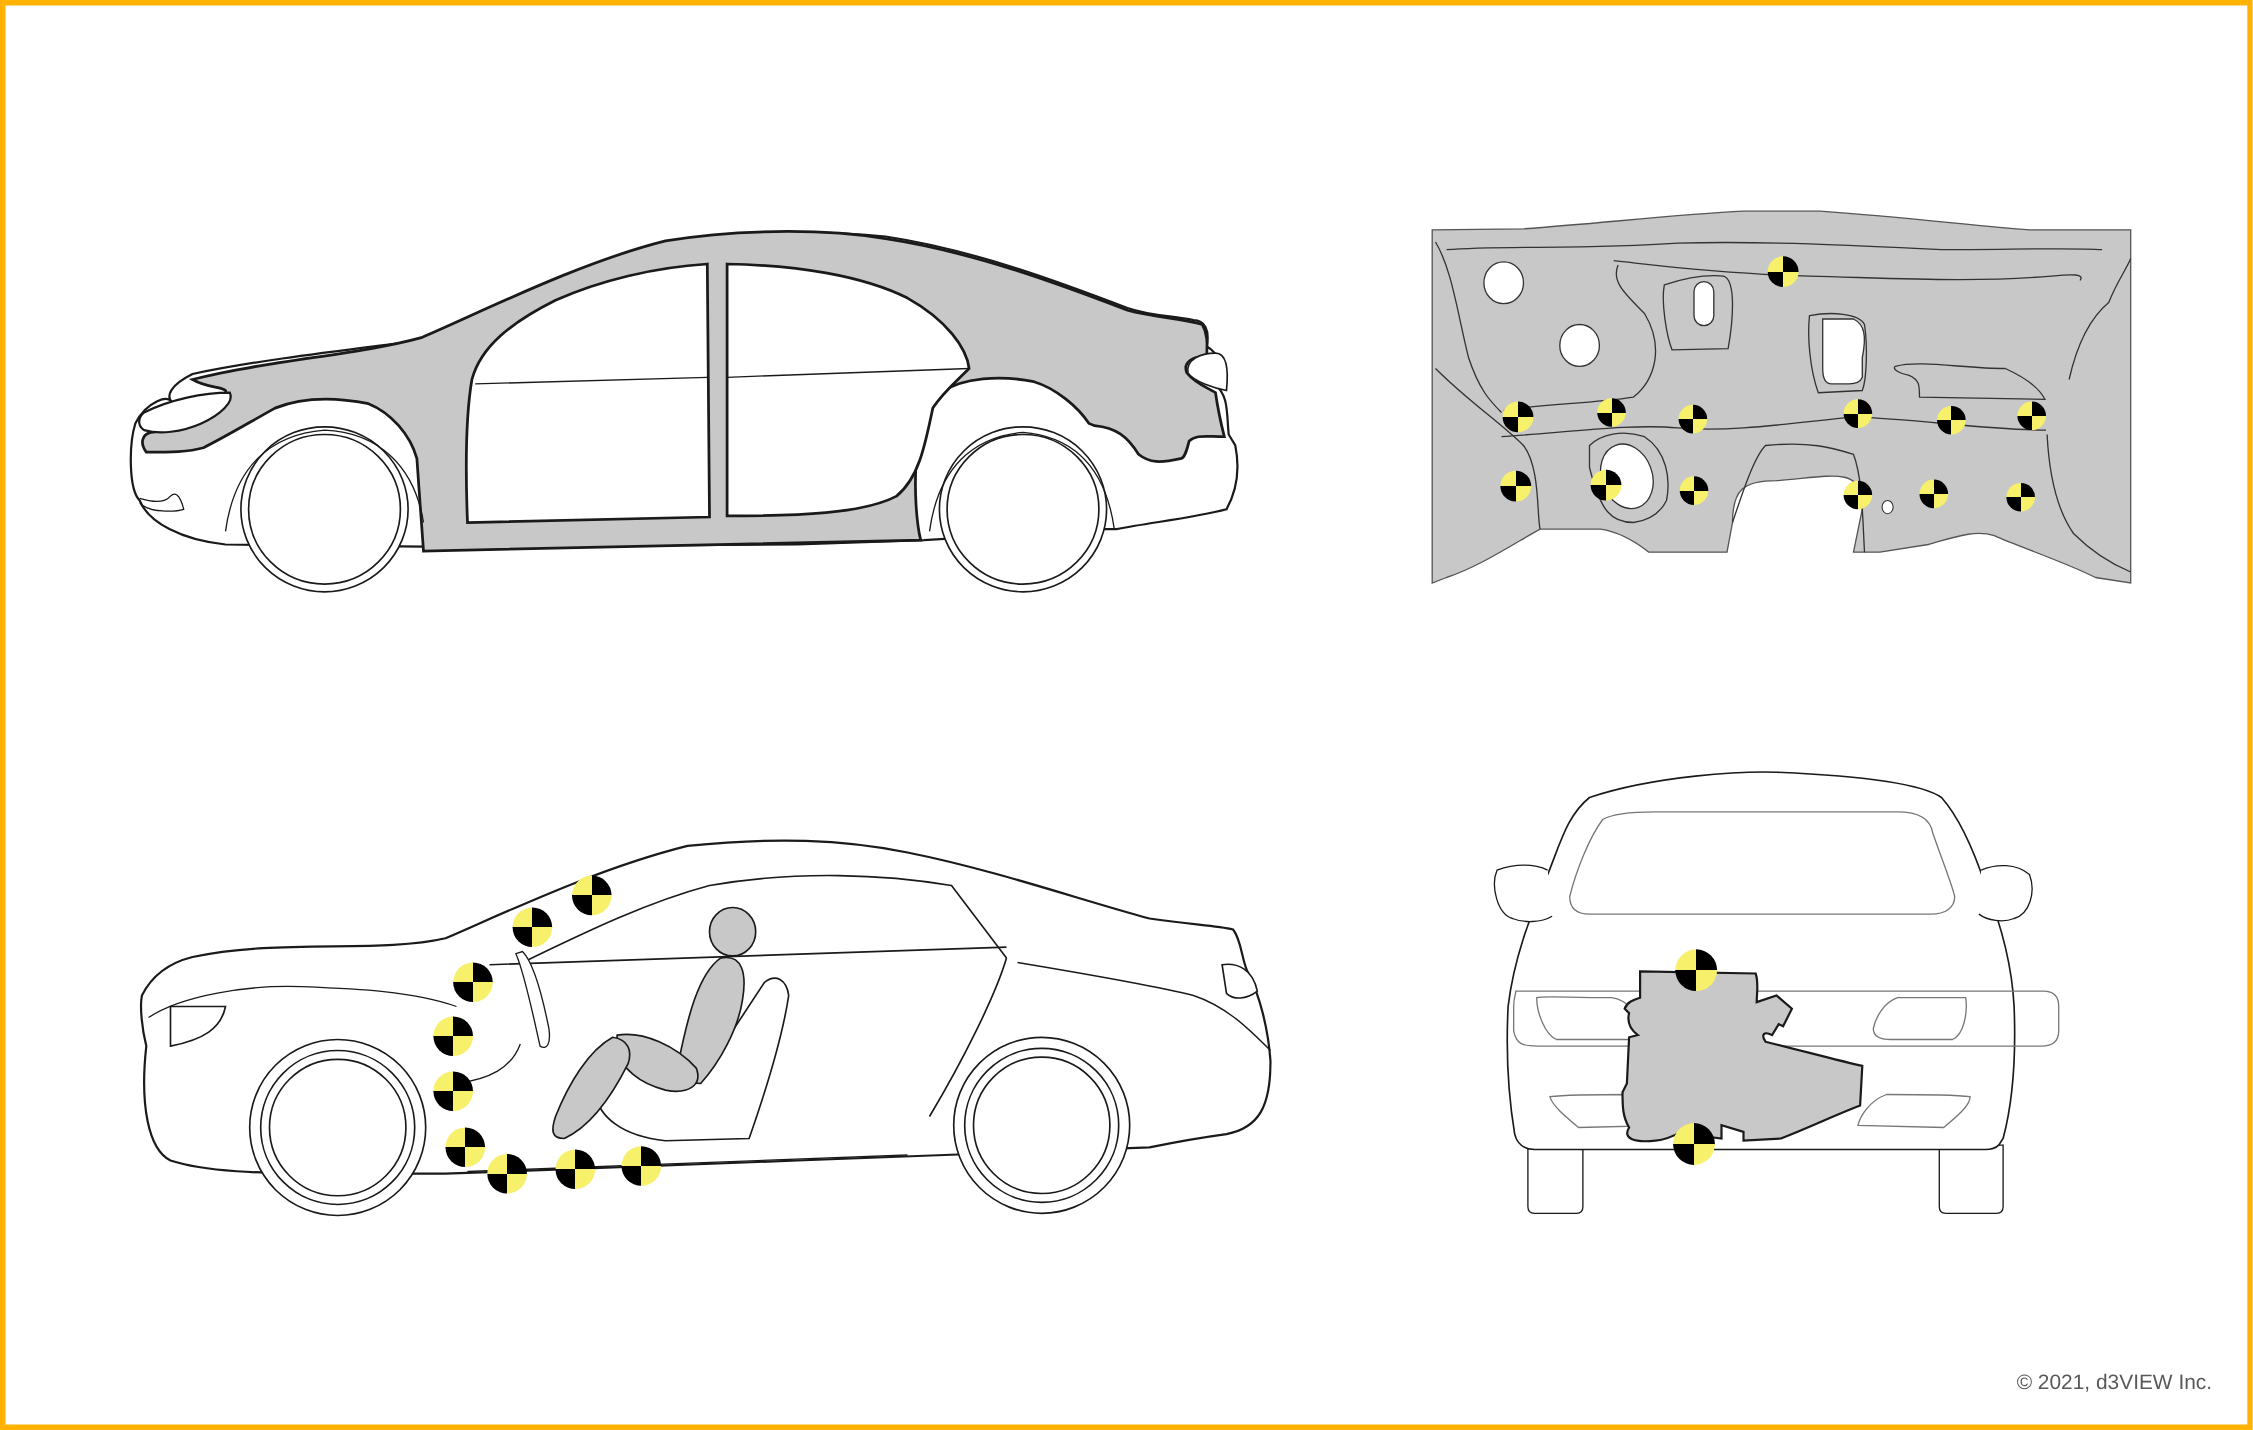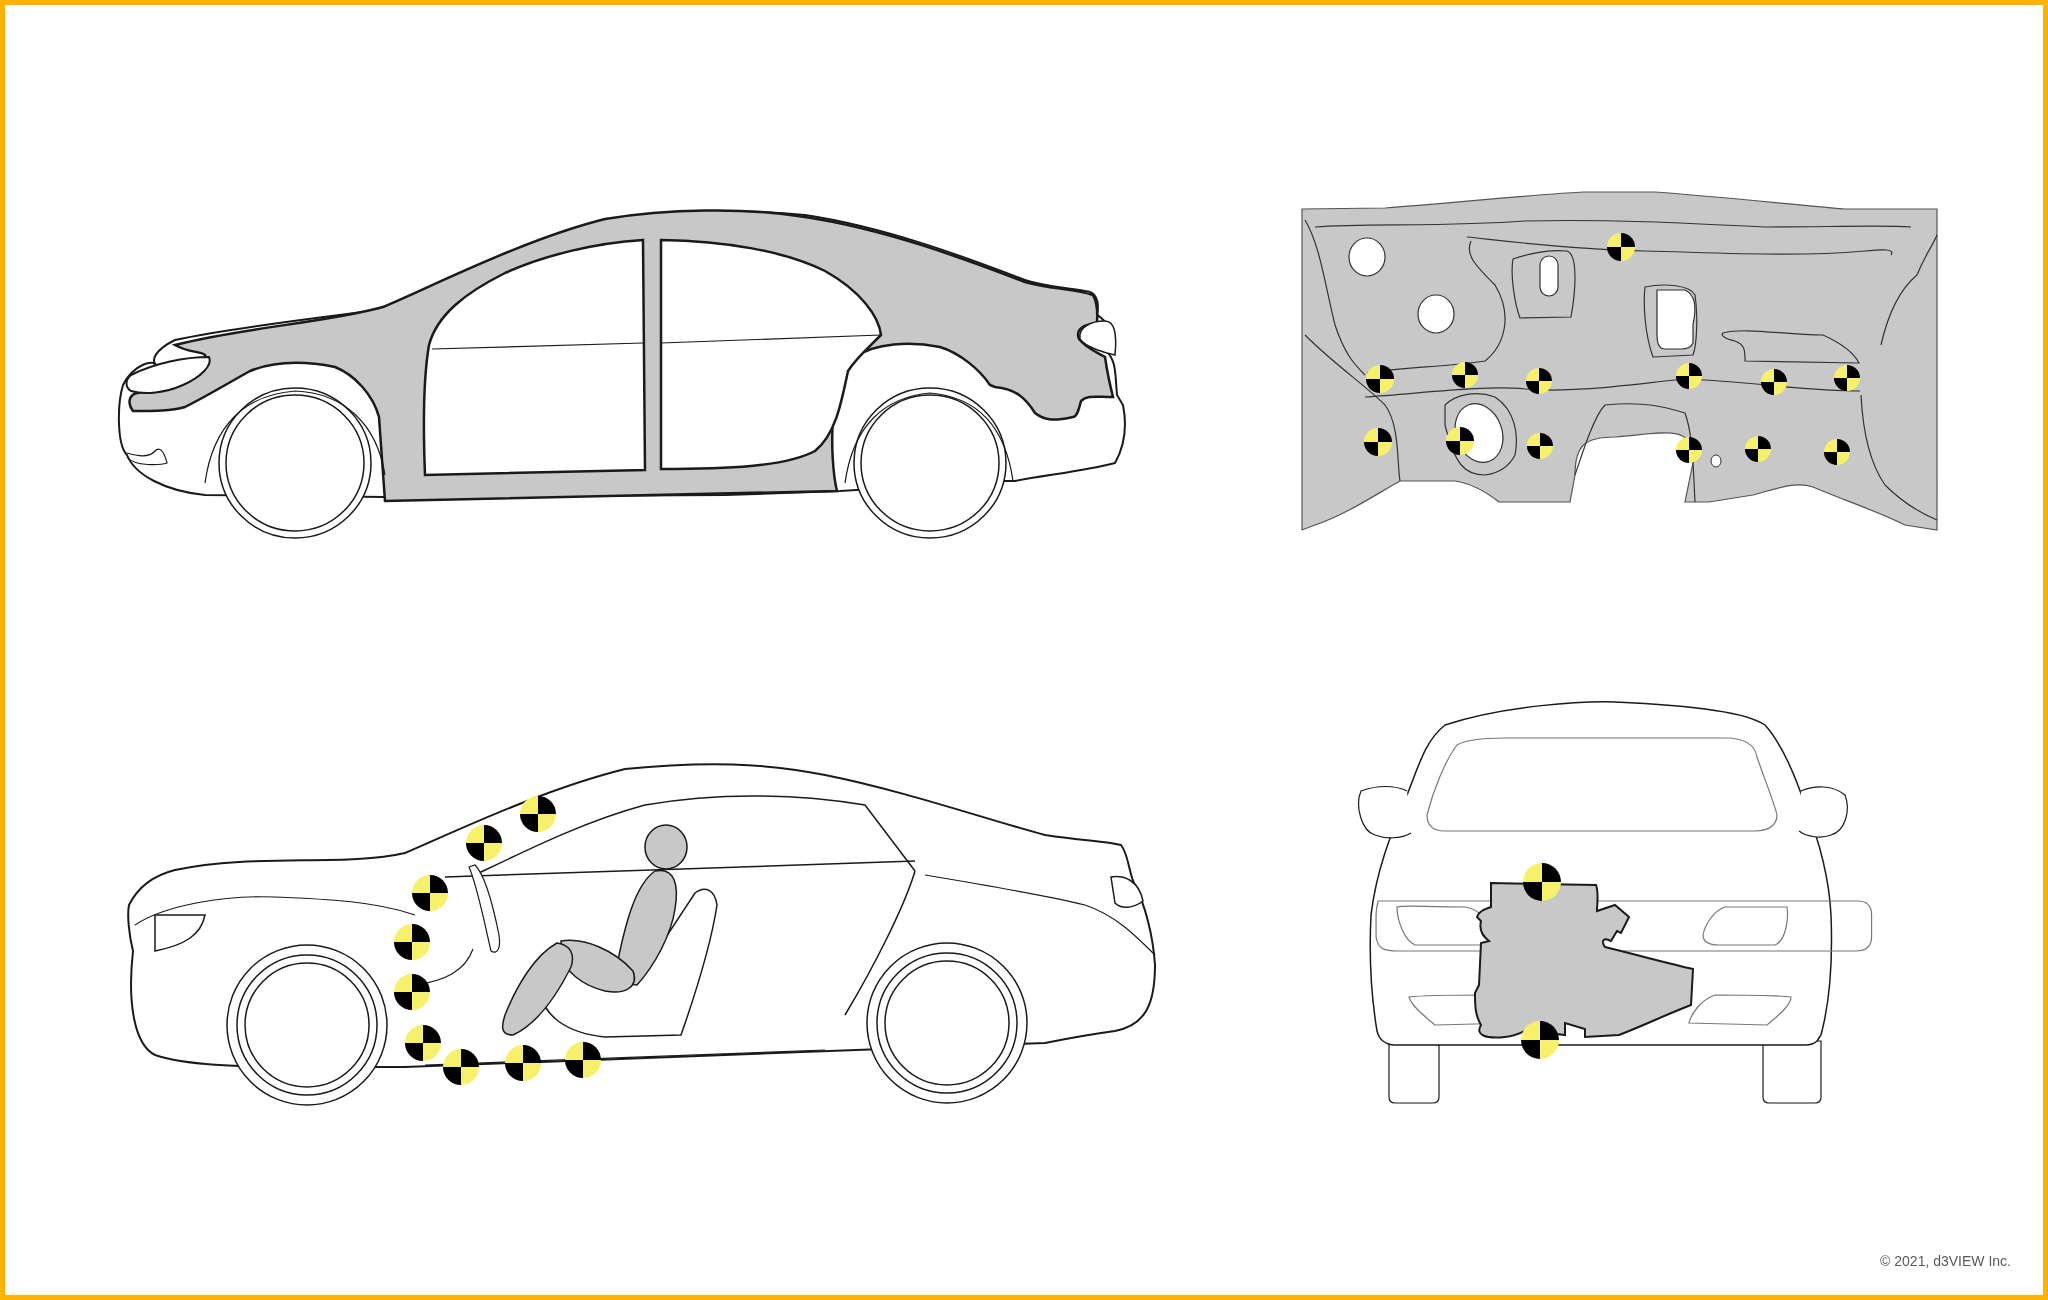--- a/index.html
+++ b/index.html
@@ -1,20 +1,20 @@
 <!DOCTYPE html>
 <html><head>
 <meta charset="utf-8">
 <style>
   html, body { margin: 0; padding: 0; background: #ffffff; }
   body { width: 2048px; height: 1300px; overflow: hidden; position: relative; font-family: "Liberation Sans", sans-serif; }
   .frame { position: absolute; left: 0; top: 0; width: 2048px; height: 1300px; box-sizing: border-box; border: 5px solid #FFB300; background: #ffffff; }
   .panel { position: absolute; }
   .panel svg { display: block; width: 100%; height: 100%; overflow: visible; }
-  .copyright { position: absolute; right: 32px; bottom: 26px; font-size: 14px; color: #595959; font-family: "Liberation Sans", sans-serif; }
+  .copyright { position: absolute; right: 32px; bottom: 26px; font-size: 19px; color: #595959; font-family: "Liberation Sans", sans-serif; }
   .marker { position: absolute; border-radius: 50%; overflow: hidden; box-sizing: border-box; }
 </style>
 </head>
 <body>
 
 <div class="frame">
 
   <div class="panel" style="left:0;top:0;width:2048px;height:1300px;">
     <svg viewBox="0 0 2048 1300" width="2048" height="1300">
 

